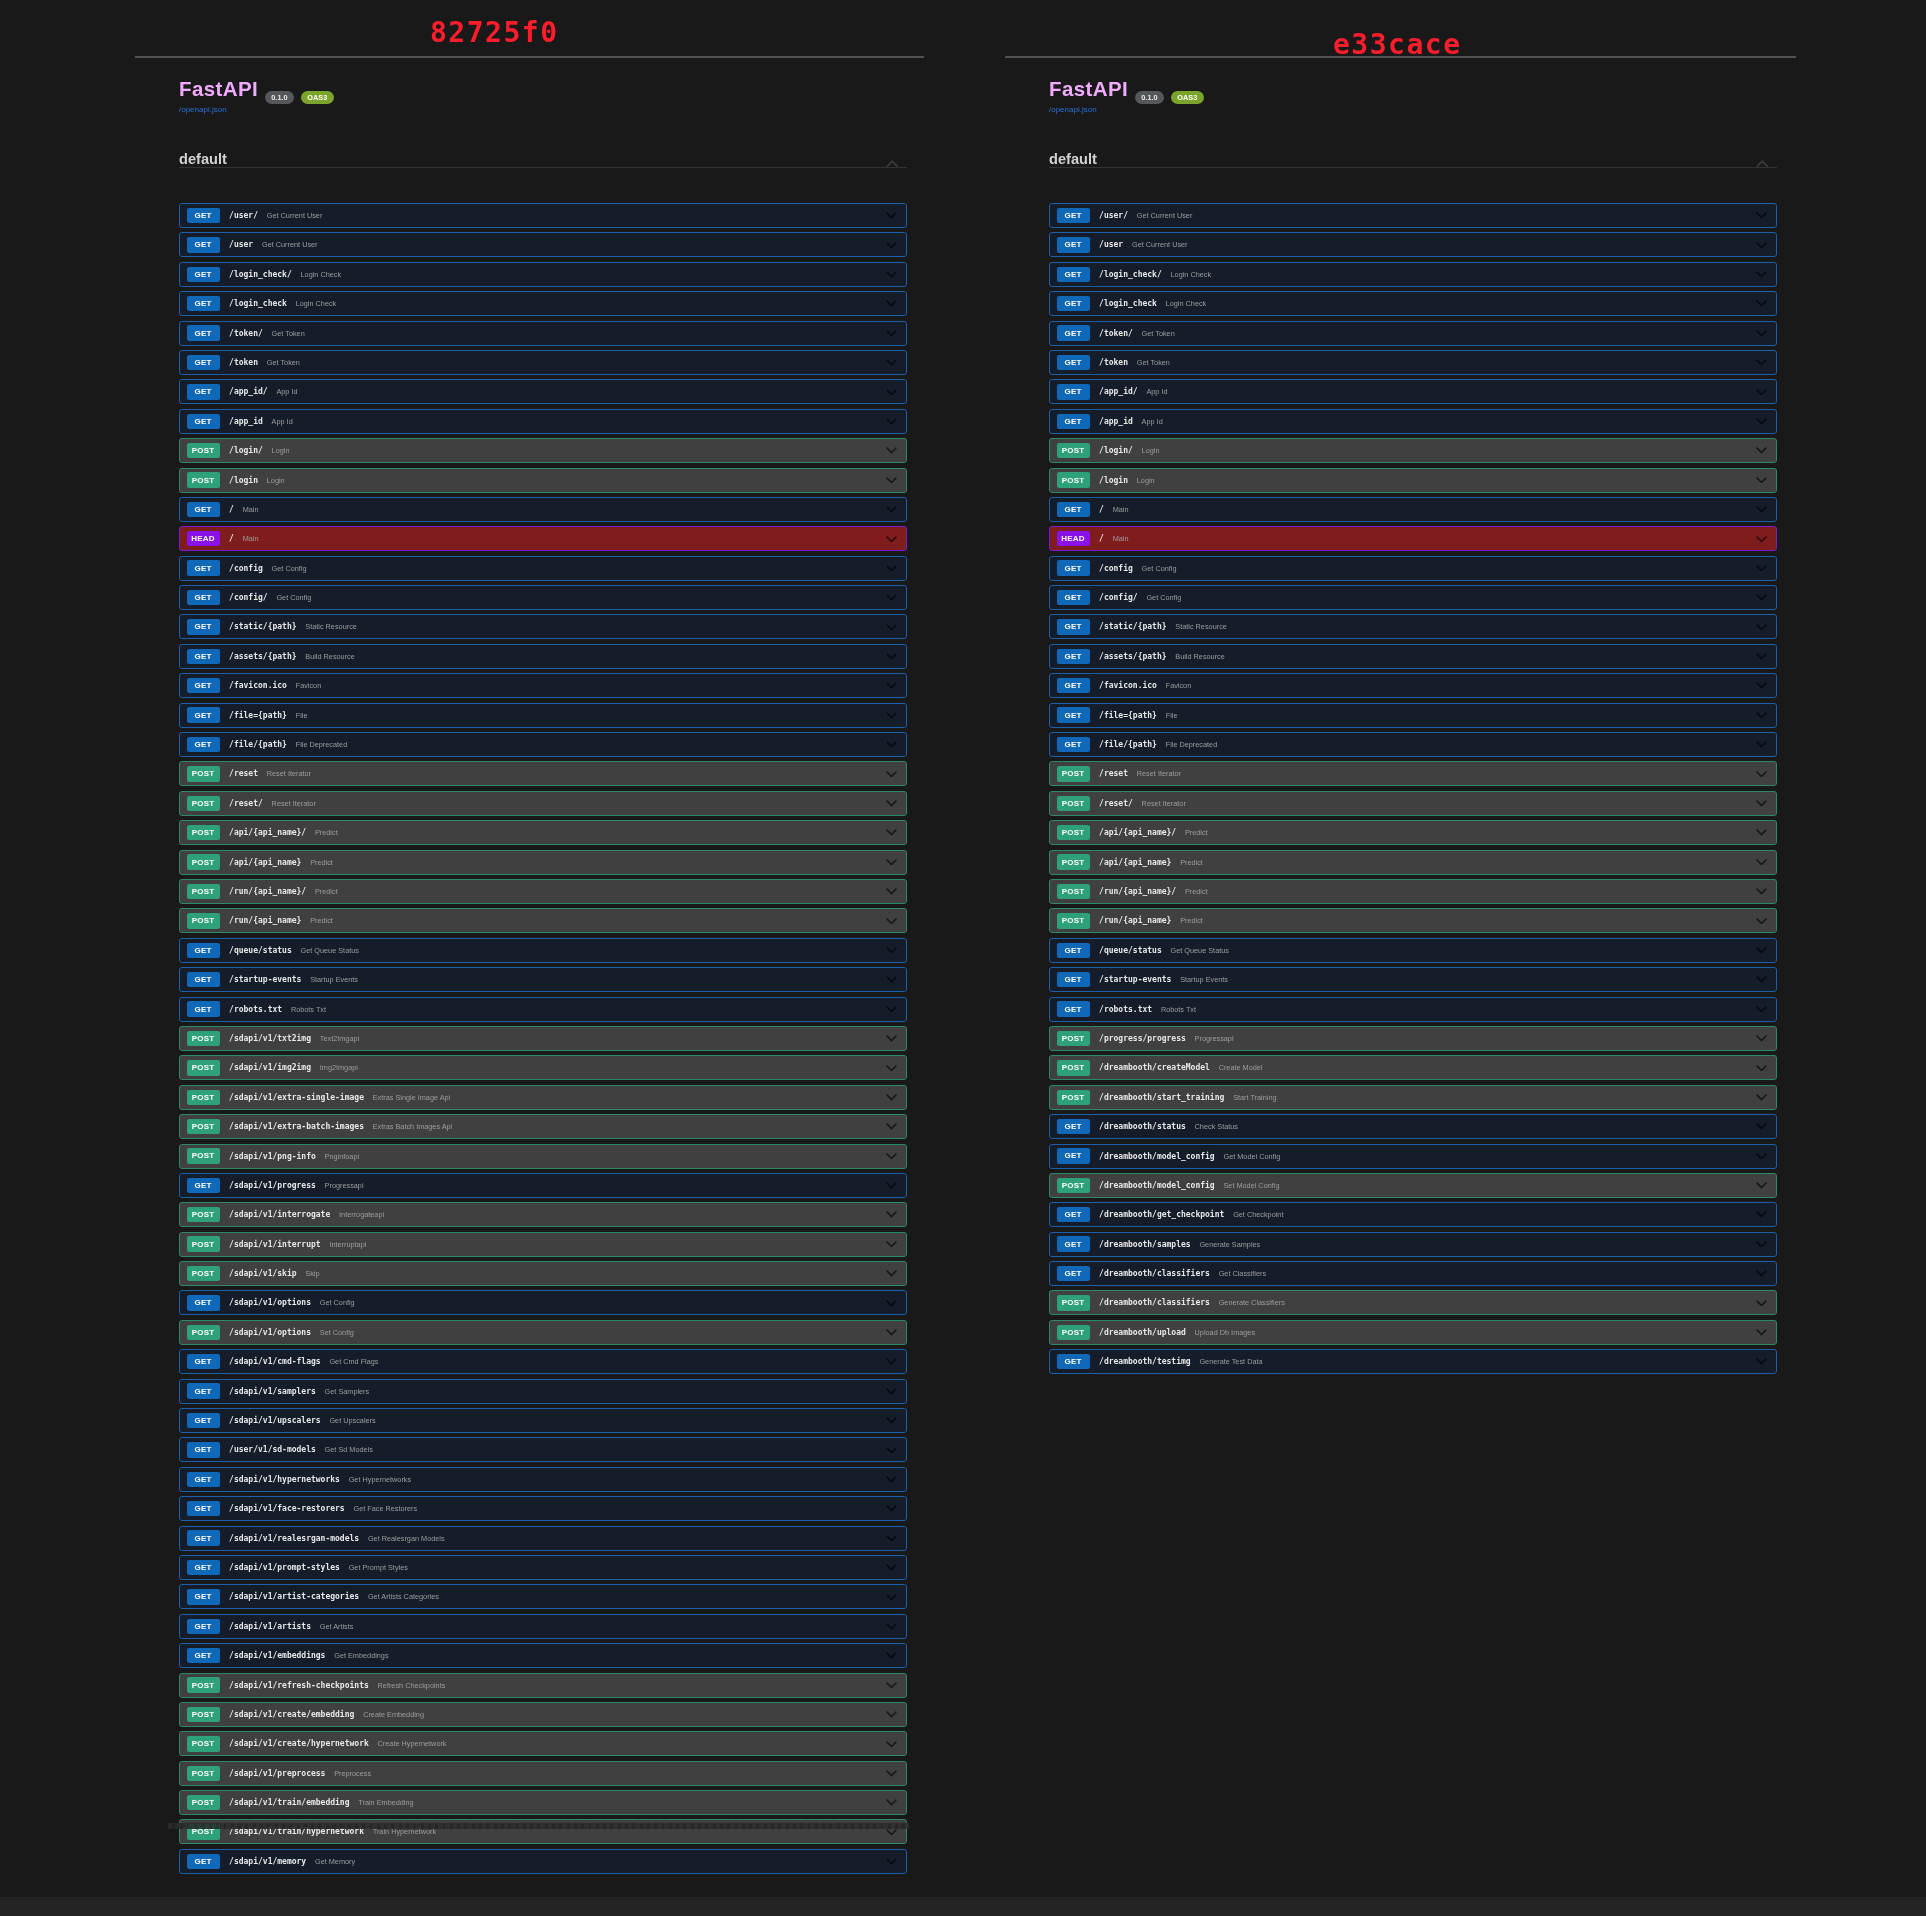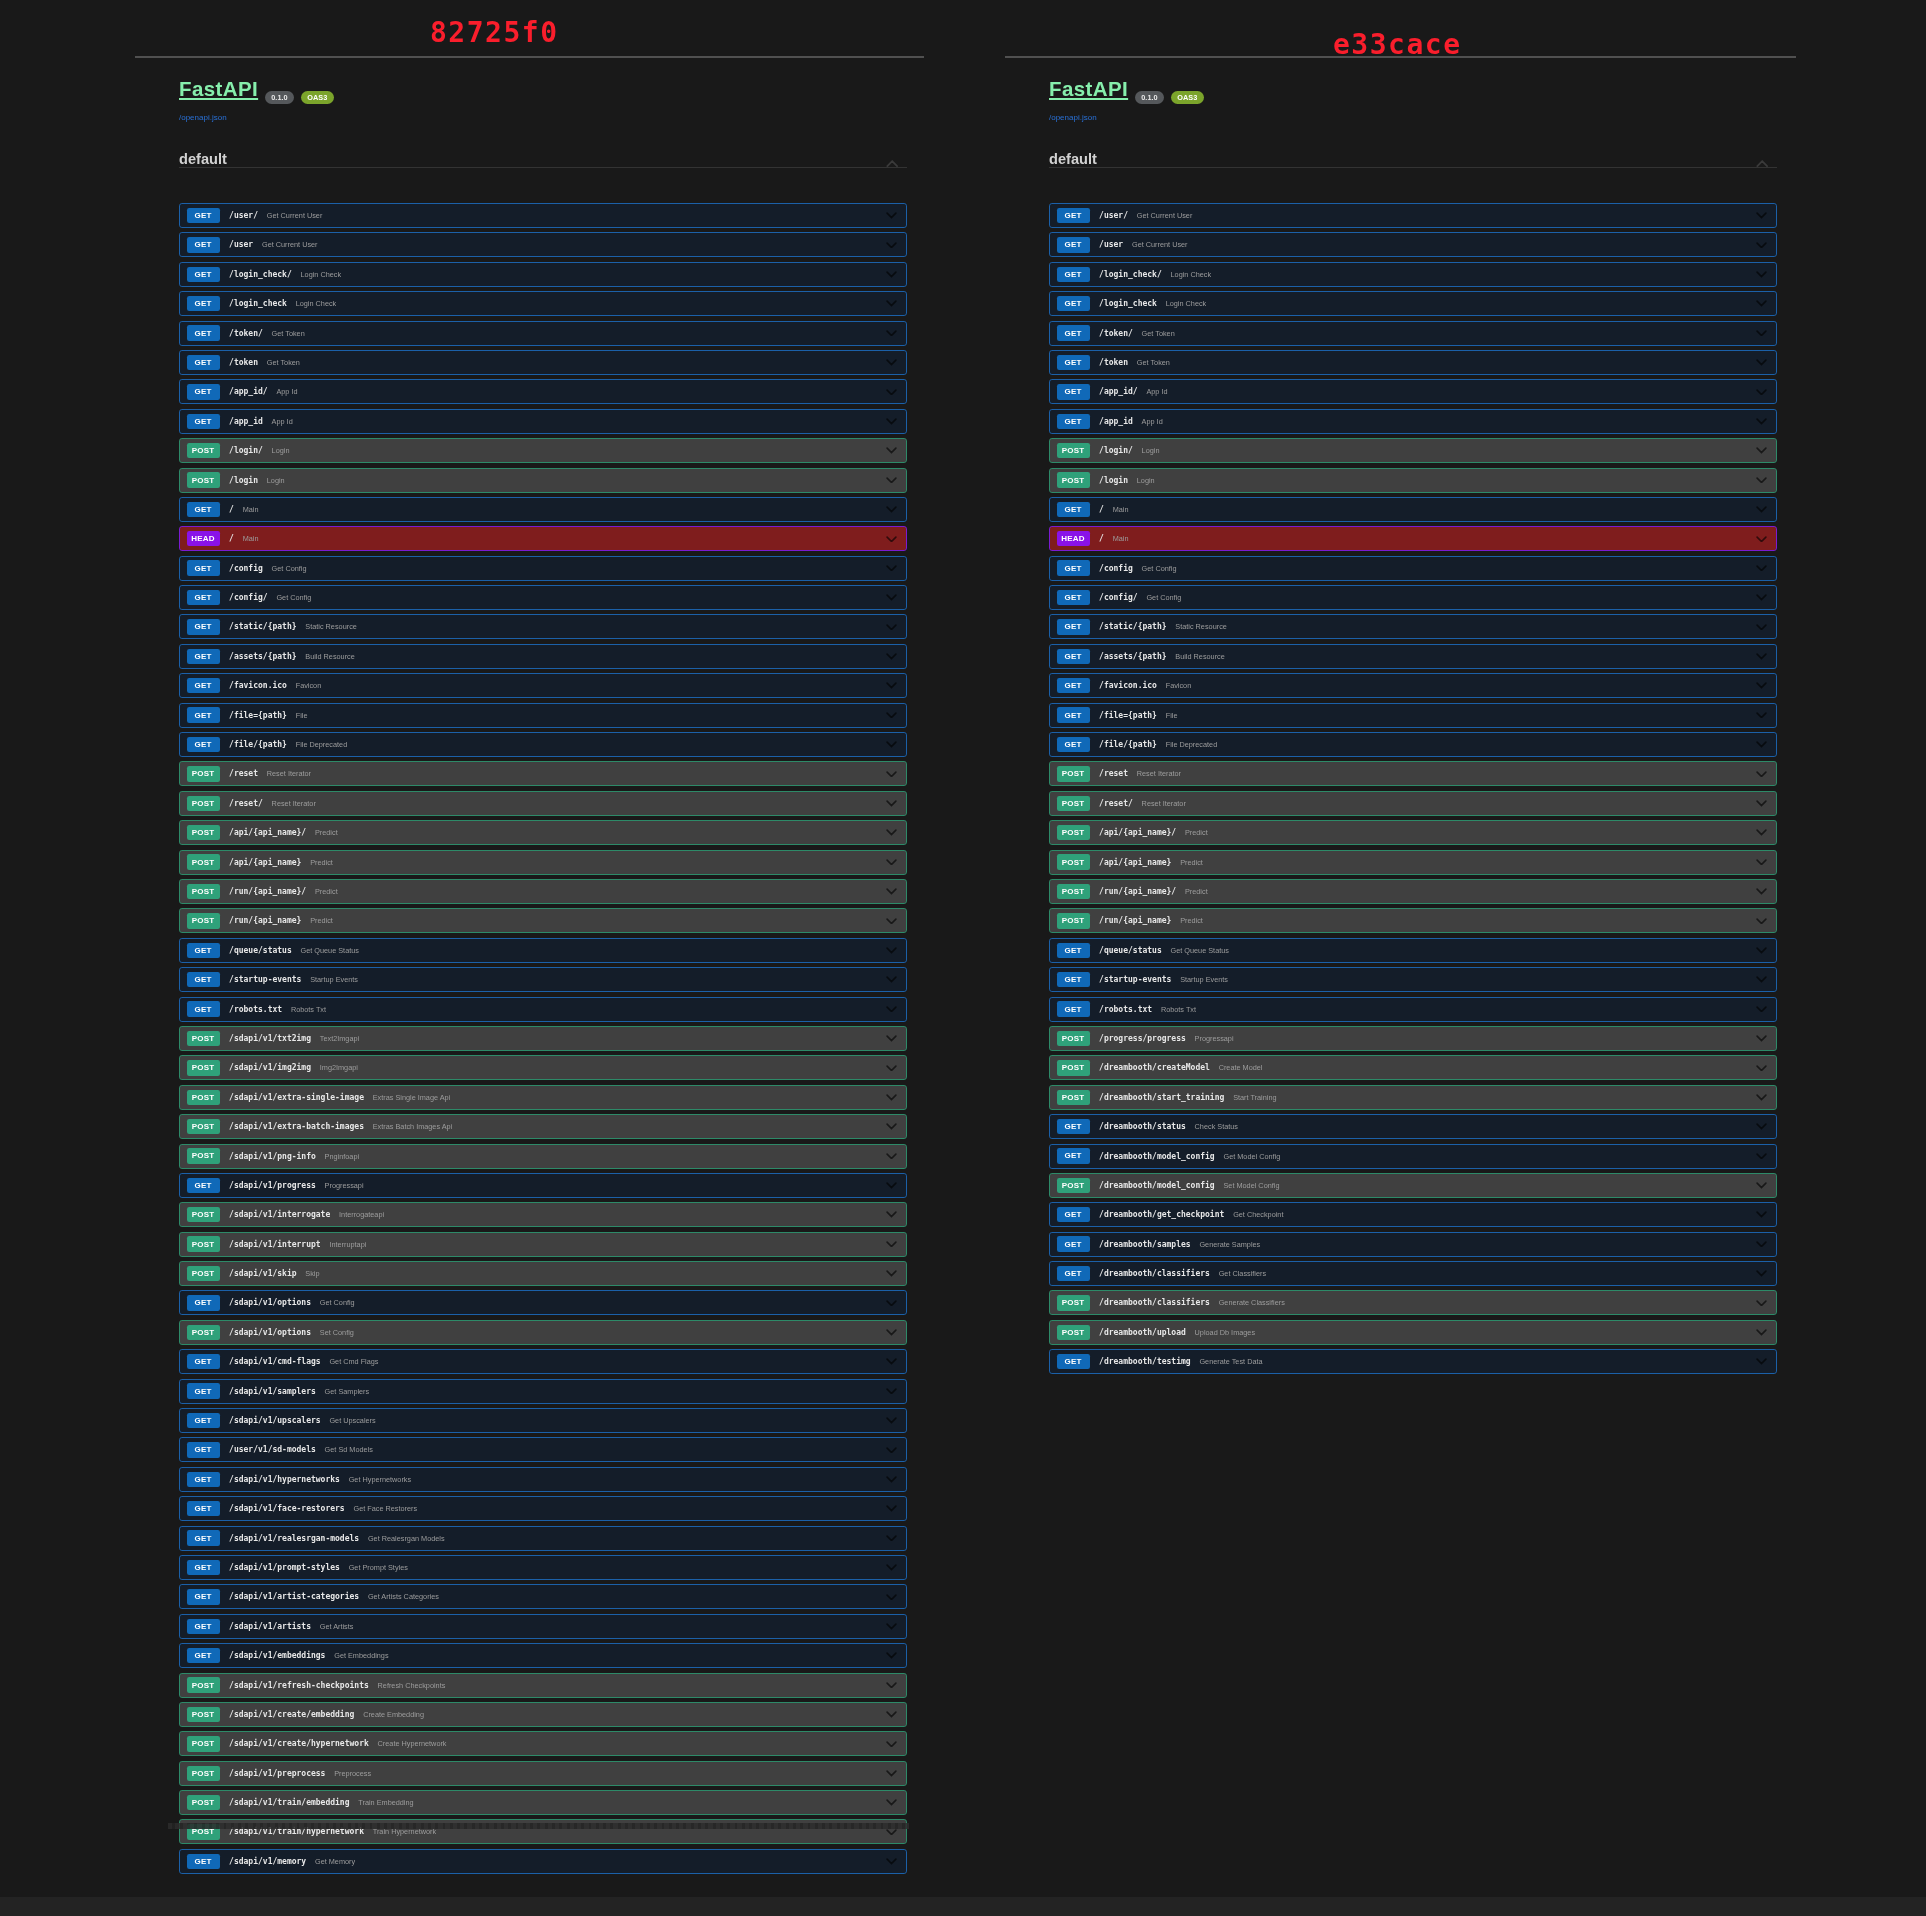--- a/index.html
+++ b/index.html
@@ -20,31 +20,31 @@
   .divider-left{left:135px;width:789px;}
   .divider-right{left:1005px;width:791px;}
 
   .panel{position:absolute;top:0;width:789px;height:1843px;}
   .panel-left{left:135px;}
   .panel-right{left:1005px;}
 
   .api-header{position:absolute;top:79px;left:44px;}
   .api-title-row{display:flex;align-items:flex-start;}
   .api-title{
-    font-size:20.5px;font-weight:bold;color:#86efac;line-height:1;
-    margin:0;padding:0;letter-spacing:0.4px;text-decoration:underline;
+    font-size:20.5px;font-weight:bold;color:#f0abfc;line-height:1;
+    margin:0;padding:0;letter-spacing:0.4px;
   }
   .pill{
     display:inline-block;font-size:7.3px;font-weight:bold;line-height:1;
     padding:2.9px 6.6px;border-radius:8px;margin-left:6.6px;margin-top:12px;
   }
   .pill-version{background:#55585b;color:#e9e9e9;}
   .pill-oas{background:var(--oas-green,#7ba42b);color:#ffffff;}
   .spec-link{
-    display:block;margin-top:9px;font-size:8px;
+    display:block;margin-top:1px;font-size:8px;
     color:var(--link-blue,#2970d6);text-decoration:none;
   }
 
   .section-header{
     position:absolute;top:145px;left:44px;width:728px;height:22px;
     display:flex;align-items:flex-end;cursor:pointer;
     border-bottom:0.7px solid #333333;
   }
   .section-title{font-size:14.6px;font-weight:bold;color:#d2d2d2;}
   .section-chevron{margin-left:auto;margin-right:8.8px;color:#3a3a3a;display:flex;}

